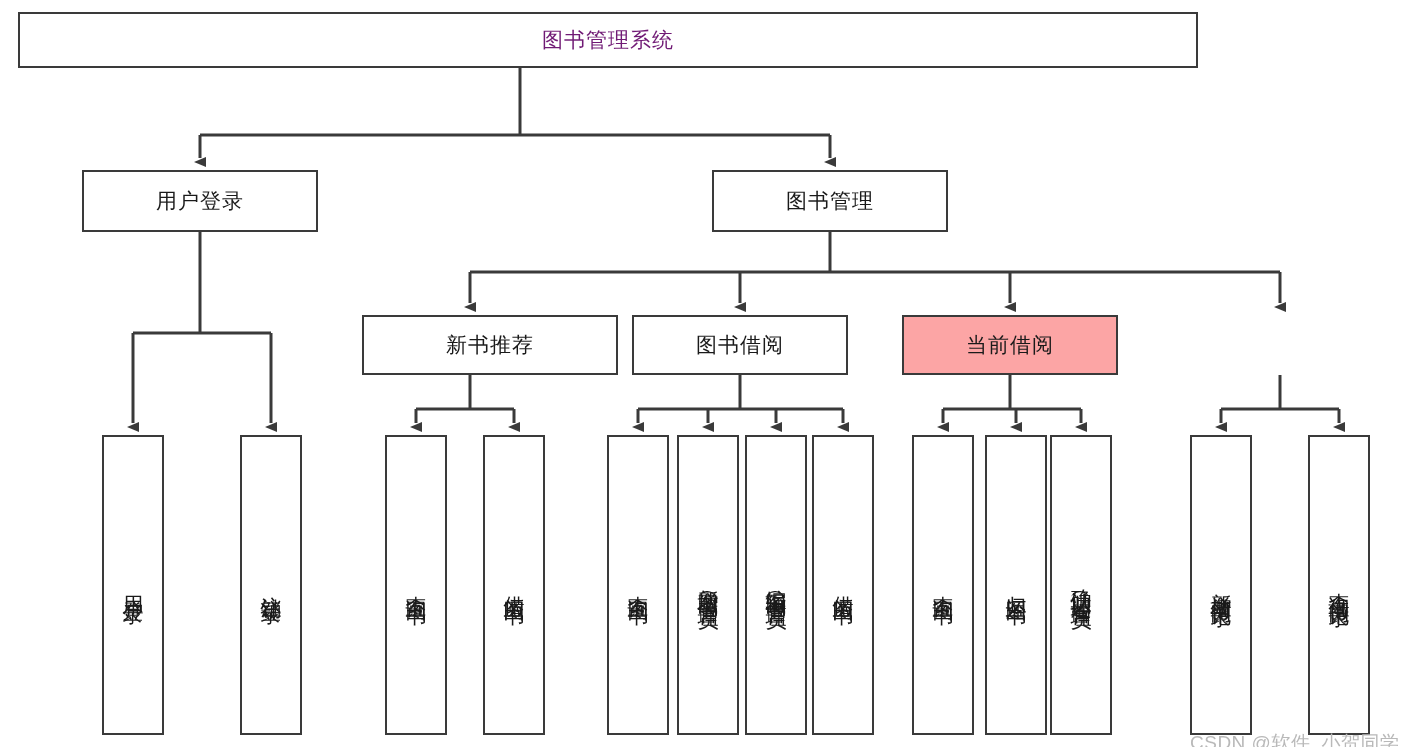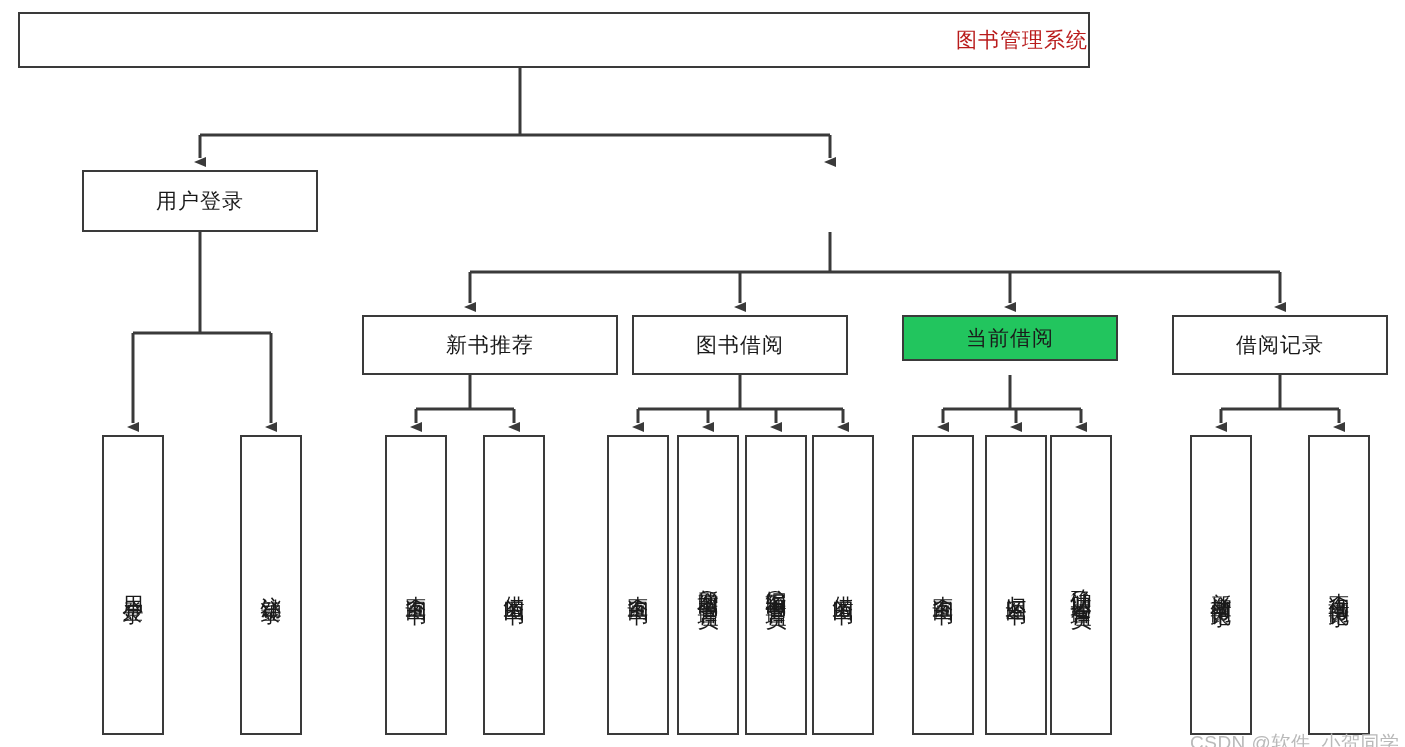--- a/index.html
+++ b/index.html
@@ -109,39 +109,39 @@
       <path d="M1016,409 L1016,423" marker-end="url(#arrow)"></path>
       <path d="M1081,409 L1081,423" marker-end="url(#arrow)"></path>
 
       <path d="M1280,375 L1280,409"></path>
       <path d="M1221,409 L1339,409"></path>
       <path d="M1221,409 L1221,423" marker-end="url(#arrow)"></path>
       <path d="M1339,409 L1339,423" marker-end="url(#arrow)"></path>
     </g>
   </svg>
 
-  <div class="node horiz" style="left: 18px; top: 12px; width: 1072px; height: 56px; border-color: rgb(58, 58, 58); background: rgb(255, 255, 255); color: #b91c1c; justify-content: flex-end;">
+  <div class="node horiz" style="left: 18px; top: 12px; width: 1180px; height: 56px; border-color: rgb(58, 58, 58); background: rgb(255, 255, 255); color: #701a75;">
     <span class="node-label">图书管理系统</span>
   </div>
 
   <div class="node horiz" style="left: 82px; top: 170px; width: 236px; height: 62px; border-color: rgb(58, 58, 58); background: rgb(255, 255, 255); color: rgb(26, 26, 26);">
     <span class="node-label">用户登录</span>
+  </div>
+  <div class="node horiz" style="left: 712px; top: 170px; width: 236px; height: 62px; border-color: rgb(58, 58, 58); background: rgb(255, 255, 255); color: rgb(26, 26, 26);">
+    <span class="node-label">图书管理</span>
   </div>
 
   <div class="node horiz" style="left: 362px; top: 315px; width: 256px; height: 60px; border-color: rgb(58, 58, 58); background: rgb(255, 255, 255); color: rgb(26, 26, 26);">
     <span class="node-label">新书推荐</span>
   </div>
   <div class="node horiz" style="left: 632px; top: 315px; width: 216px; height: 60px; border-color: rgb(58, 58, 58); background: rgb(255, 255, 255); color: rgb(26, 26, 26); justify-content: center;">
     <span class="node-label">图书借阅</span>
   </div>
-  <div class="node horiz" style="left: 902px; top: 315px; width: 216px; height: 46px; border-color: rgb(58, 58, 58); background: #22c55e; color: rgb(26, 26, 26);">
+  <div class="node horiz" style="left: 902px; top: 315px; width: 216px; height: 60px; border-color: rgb(58, 58, 58); background: #fca5a5; color: rgb(26, 26, 26);">
     <span class="node-label">当前借阅</span>
-  </div>
-  <div class="node horiz" style="left: 1172px; top: 315px; width: 216px; height: 60px; border-color: rgb(58, 58, 58); background: rgb(255, 255, 255); color: rgb(26, 26, 26);">
-    <span class="node-label">借阅记录</span>
   </div>
 
   <div class="node vert" style="left: 102px; top: 435px; width: 62px; height: 300px; border-color: rgb(58, 58, 58); background: rgb(255, 255, 255); color: rgb(26, 26, 26);">
     <span class="node-label">用户登录</span>
   </div>
   <div class="node vert" style="left: 240px; top: 435px; width: 62px; height: 300px; border-color: rgb(58, 58, 58); background: rgb(255, 255, 255); color: rgb(26, 26, 26);">
     <span class="node-label">注销登录</span>
   </div>
   <div class="node vert" style="left: 385px; top: 435px; width: 62px; height: 300px; border-color: rgb(58, 58, 58); background: rgb(255, 255, 255); color: rgb(26, 26, 26);">
     <span class="node-label">查询图书</span>

